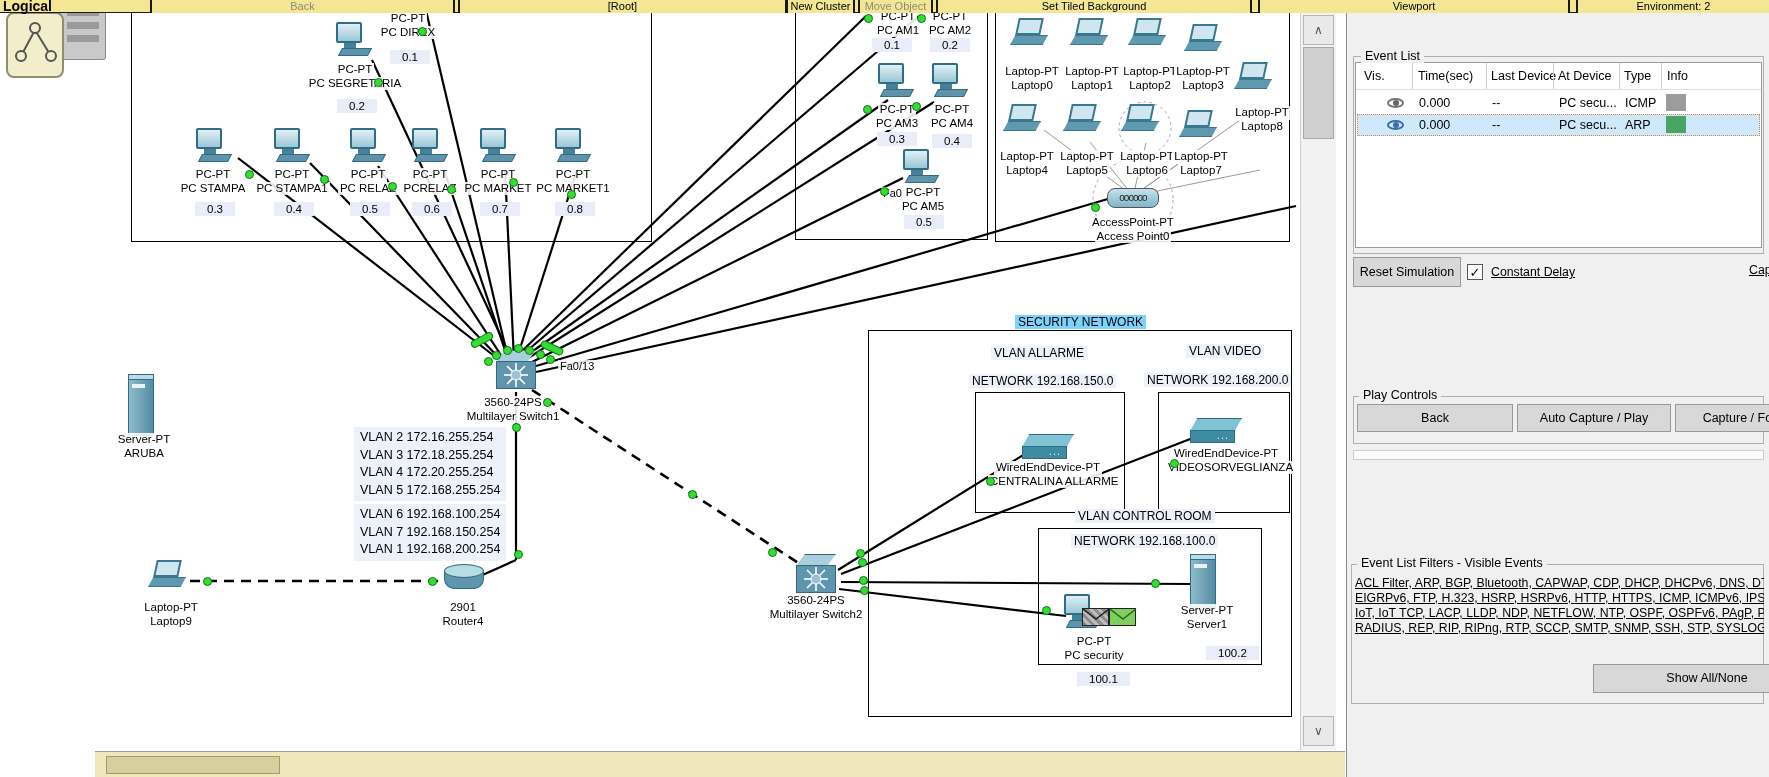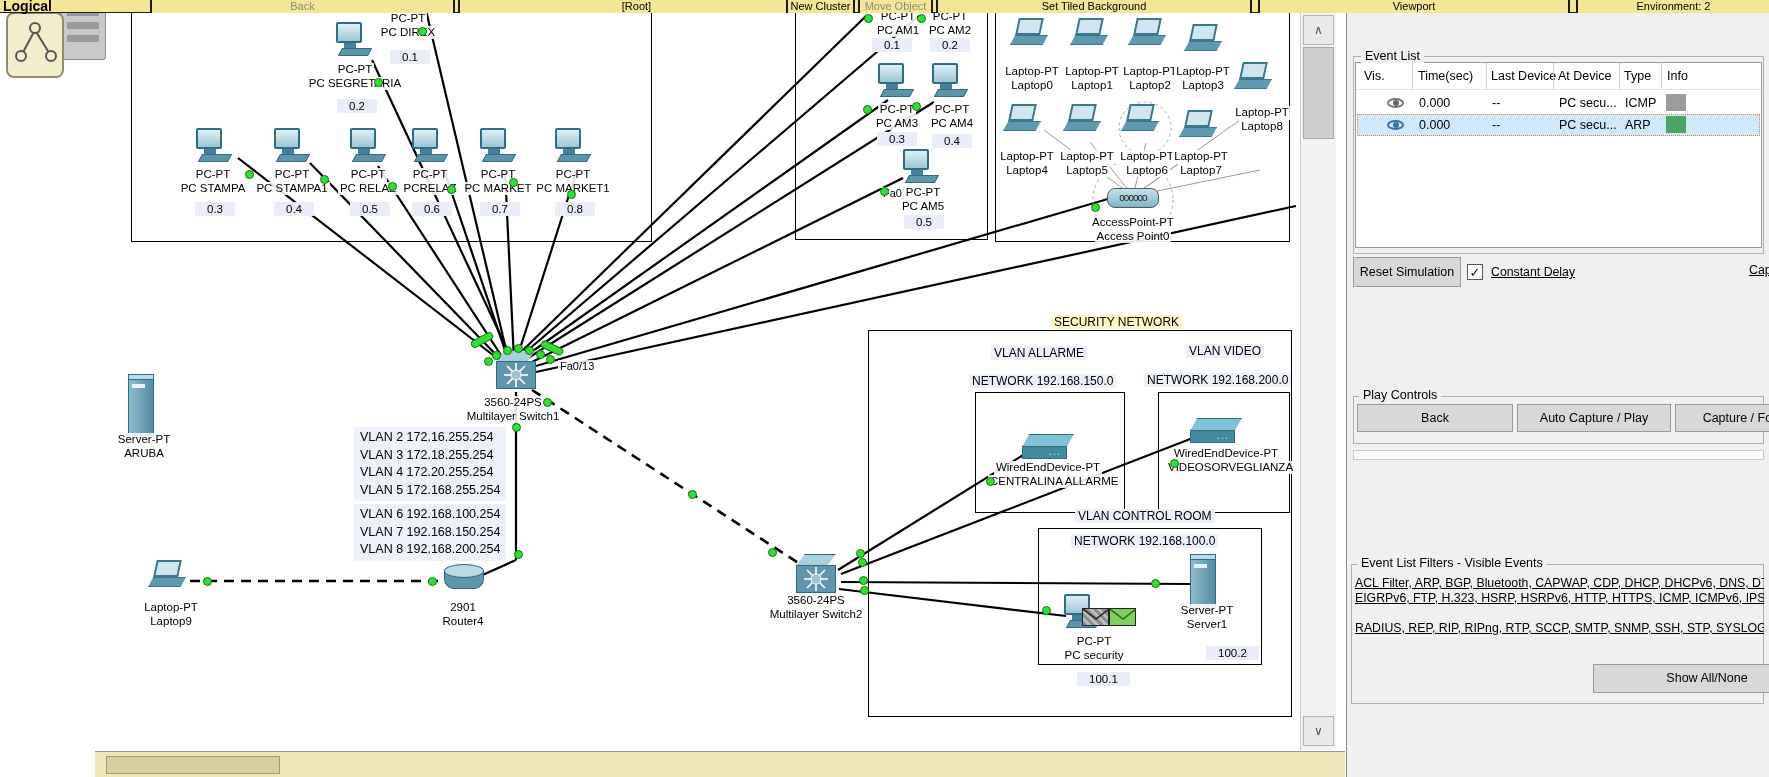--- a/index.html
+++ b/index.html
@@ -494,38 +494,38 @@
     <span>PC-PT</span>
       <span>PC security</span>
     </div>
   <div class="chip" style="left:1077px;top:672px">100.1</div>
   <div class="dev" style="left:1147px;top:604px">
     <span>Server-PT</span>
       <span>Server1</span>
     </div>
   <div class="chip" style="left:1206px;top:646px">100.2</div>
 
-  <div class="note" style="left:1051px;top:315px;background:#fef9c3">SECURITY NETWORK</div>
+  <div class="note" style="left:1015px;top:315px;background:#7dd3fc">SECURITY NETWORK</div>
   <div class="note" style="left:991px;top:346px">VLAN ALLARME</div>
   <div class="note" style="left:969px;top:374px">NETWORK 192.168.150.0</div>
   <div class="note" style="left:1186px;top:344px">VLAN VIDEO</div>
   <div class="note" style="left:1144px;top:373px">NETWORK 192.168.200.0</div>
   <div class="note" style="left:1075px;top:509px">VLAN CONTROL ROOM</div>
   <div class="note" style="left:1071px;top:534px">NETWORK 192.168.100.0</div>
 
   <div class="vlanblock" style="left:354px;top:427px">
     <div>VLAN 2 172.16.255.254</div>
     <div>VLAN 3 172.18.255.254</div>
     <div>VLAN 4 172.20.255.254</div>
     <div>VLAN 5 172.168.255.254</div>
   </div>
   <div class="vlanblock" style="left:354px;top:504px">
     <div>VLAN 6 192.168.100.254</div>
     <div>VLAN 7 192.168.150.254</div>
-    <div>VLAN 8 192.168.200.254</div>
+    <div>VLAN 1 192.168.200.254</div>
   </div>
 
   <div class="gd" style="left:492px;top:351px"></div>
     <div class="gd" style="left:503px;top:346px"></div>
   <div class="gd" style="left:514px;top:344px"></div>
     <div class="gd" style="left:525px;top:346px"></div>
   <div class="gd" style="left:536px;top:350px"></div>
     <div class="gd" style="left:546px;top:355px"></div>
   <div class="gd" style="left:484px;top:357px"></div>
   <div class="gbar" style="left:470px;top:336px;transform:rotate(-28deg)"></div>
@@ -614,28 +614,29 @@
     <div class="gbox" style="left:6px;top:383px;width:411px;height:48px"></div>
     <div class="pbtn" style="left:10px;top:391px;width:156px;height:28px;line-height:26px">Back</div>
     <div class="pbtn" style="left:170px;top:391px;width:154px;height:28px;line-height:26px">Auto Capture / Play</div>
     <div class="pbtn" style="left:328px;top:391px;width:156px;height:28px;line-height:26px">Capture / Forward</div>
     <div style="position:absolute;left:6px;top:437px;width:411px;height:10px;background:#fbfbfb;border:1px solid #ccc"></div>
 
     <div class="glabel" style="left:10px;top:543px">Event List Filters - Visible Events</div>
     <div class="gbox" style="left:4px;top:551px;width:413px;height:140px"></div>
     <div class="ptext" style="left:8px;top:563px;width:409px">ACL Filter, ARP, BGP, Bluetooth, CAPWAP, CDP, DHCP, DHCPv6, DNS, DTP,</div>
     <div class="ptext" style="left:8px;top:578px;width:409px">EIGRPv6, FTP, H.323, HSRP, HSRPv6, HTTP, HTTPS, ICMP, ICMPv6, IPSec,</div>
+    <div class="ptext" style="left:8px;top:593px;width:409px">IoT, IoT TCP, LACP, LLDP, NDP, NETFLOW, NTP, OSPF, OSPFv6, PAgP, P</div>
     <div class="ptext" style="left:8px;top:608px;width:409px">RADIUS, REP, RIP, RIPng, RTP, SCCP, SMTP, SNMP, SSH, STP, SYSLOG,</div>
     <div class="pbtn" style="left:246px;top:651px;width:228px;height:29px;line-height:27px">Show All/None</div>
   </div>
 
   <div id="toolbar">
     <div id="logical">Logical</div>
     <div class="tbtn gray" style="left:150px;width:305px">Back</div>
-    <div class="tbtn" style="left:458px;width:357px">[Root]</div>
+    <div class="tbtn" style="left:458px;width:329px">[Root]</div>
     <div class="tbtn" style="left:786px;width:69px">New Cluster</div>
     <div class="tbtn gray" style="left:858px;width:75px">Move Object</div>
     <div class="tbtn" style="left:936px;width:316px">Set Tiled Background</div>
     <div class="tbtn" style="left:1258px;width:312px">Viewport</div>
     <div class="tbtn" style="left:1576px;width:193px;border-right:none">Environment: 2</div>
   </div>
 
 </div>
 
 </body></html>

